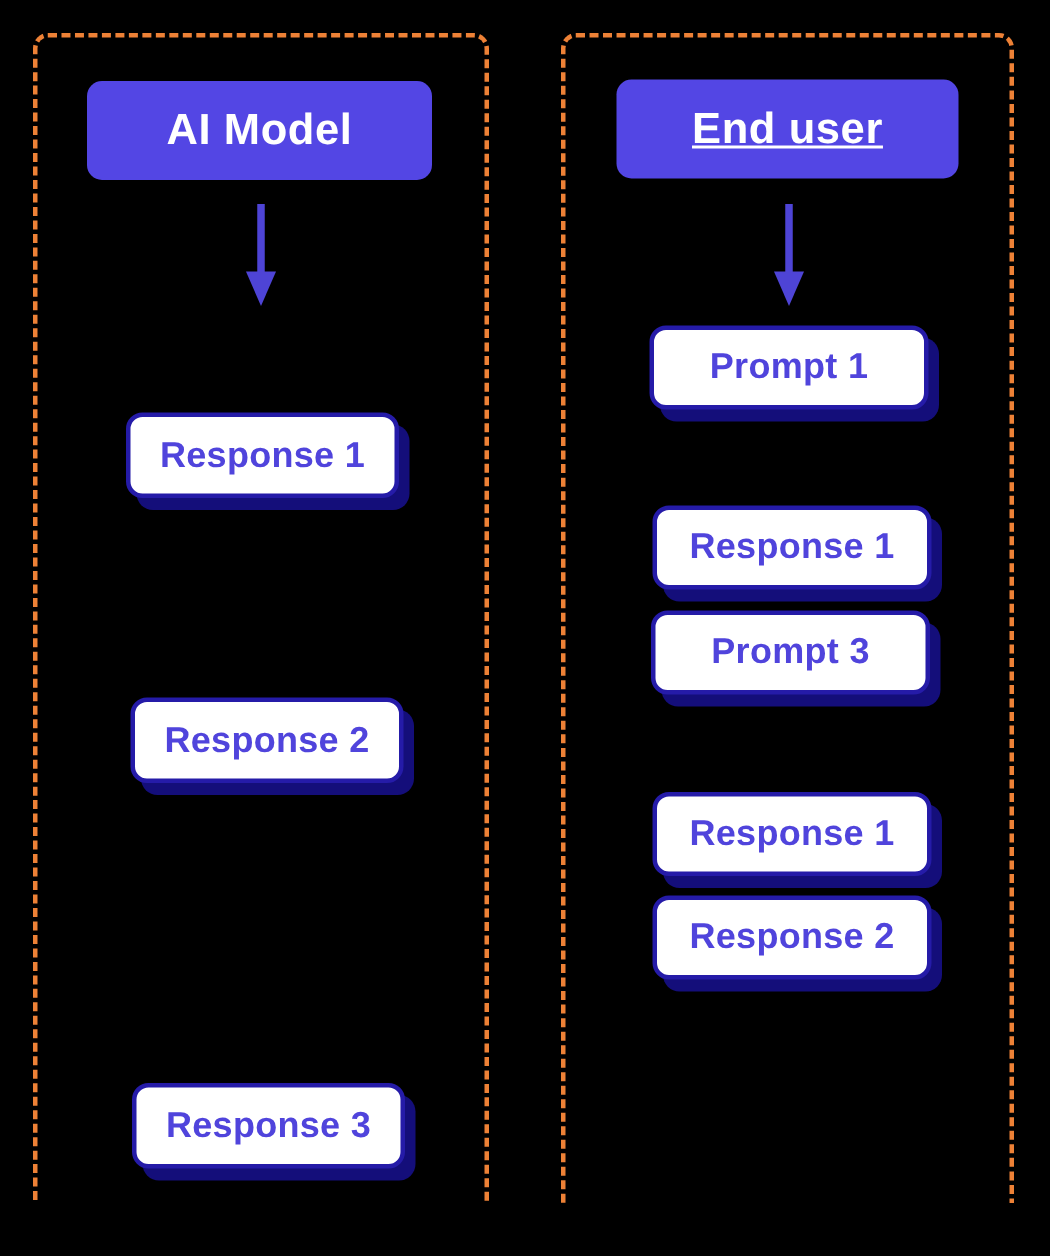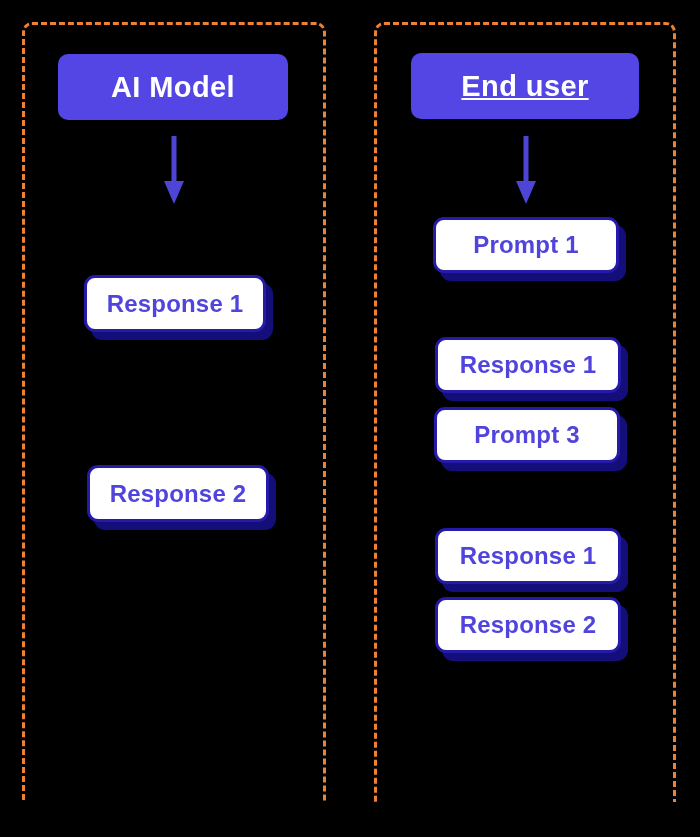--- a/index.html
+++ b/index.html
@@ -99,20 +99,21 @@
 
   <svg class="arrow arrow-right" viewBox="0 0 22 72">
     <line x1="11" y1="2" x2="11" y2="50"></line>
     <polygon points="1,47 21,47 11,70"></polygon>
   </svg>
 
   <div class="node node-l l-r1">Response 1</div>
 
   <div class="node node-l l-r2">Response 2</div>
 
+  <div class="node node-l l-r3">Response 3</div>
 
   <div class="node node-r r-p1">Prompt 1</div>
 
   <div class="node node-r r-r1a">Response 1</div>
 
   <div class="node node-r r-p2">Prompt 3</div>
 
   <div class="node node-r r-r1b">Response 1</div>
 
   <div class="node node-r r-r2">Response 2</div>

